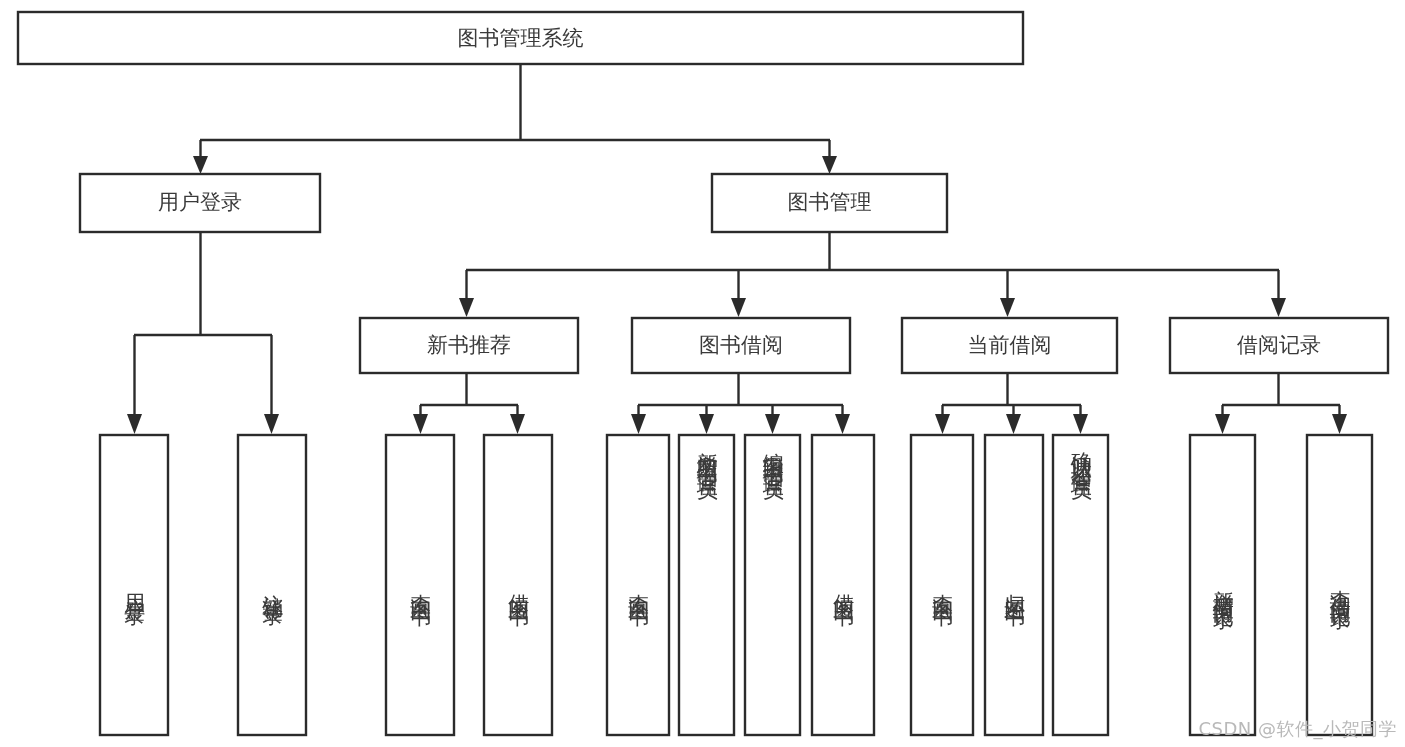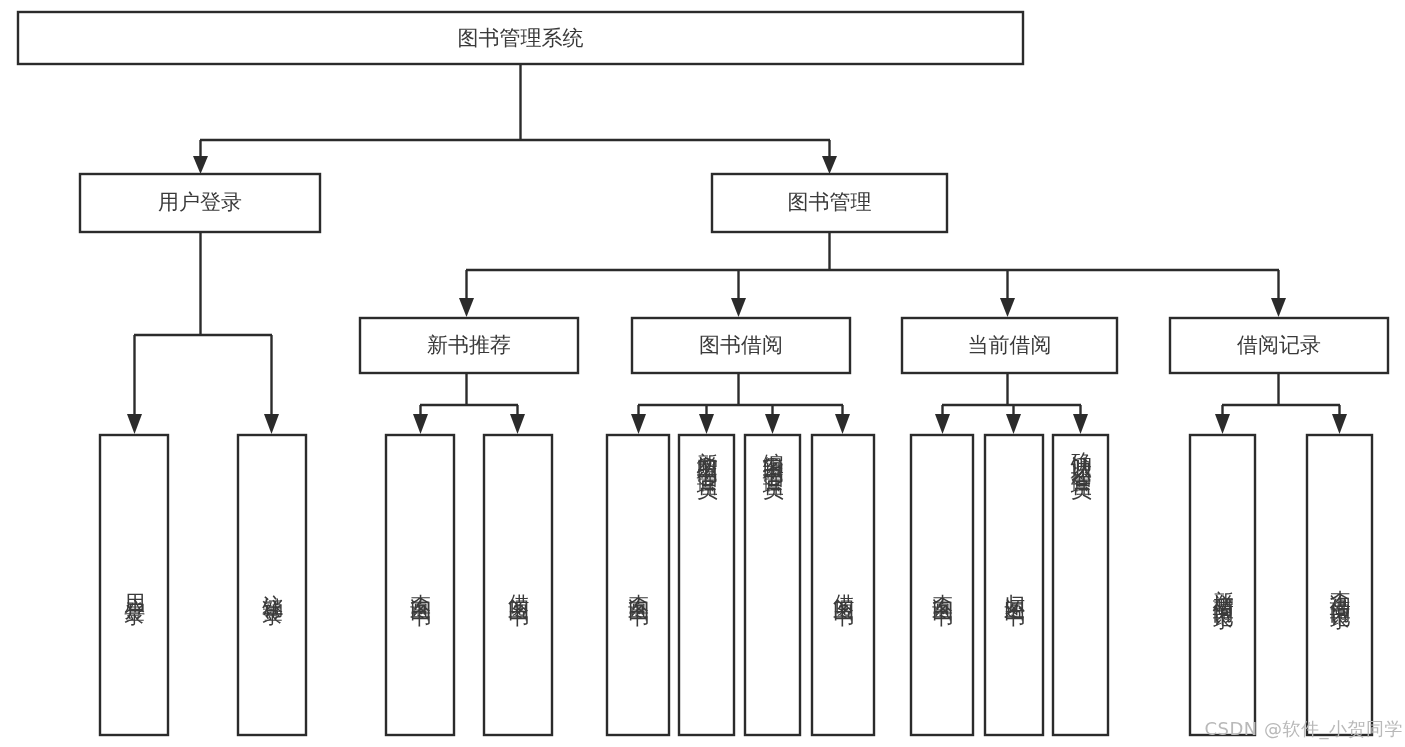--- a/index.html
+++ b/index.html
@@ -58,21 +58,21 @@
     text-orientation: upright;
     font-family: "DejaVu Sans", "Liberation Sans", sans-serif;
     font-size: 21px;
     line-height: 1.32;
     letter-spacing: 4px;
     color: #3a3a3a;
     white-space: nowrap;
   }
   .watermark {
     position: absolute;
-    right: 2px;
+    right: 8px;
     bottom: 6px;
     font-family: "DejaVu Sans", "Liberation Sans", sans-serif;
     font-size: 18px;
     color: #b9b9b9;
     letter-spacing: 0.5px;
     white-space: nowrap;
   }
 </style>
 </head>
 <body>

